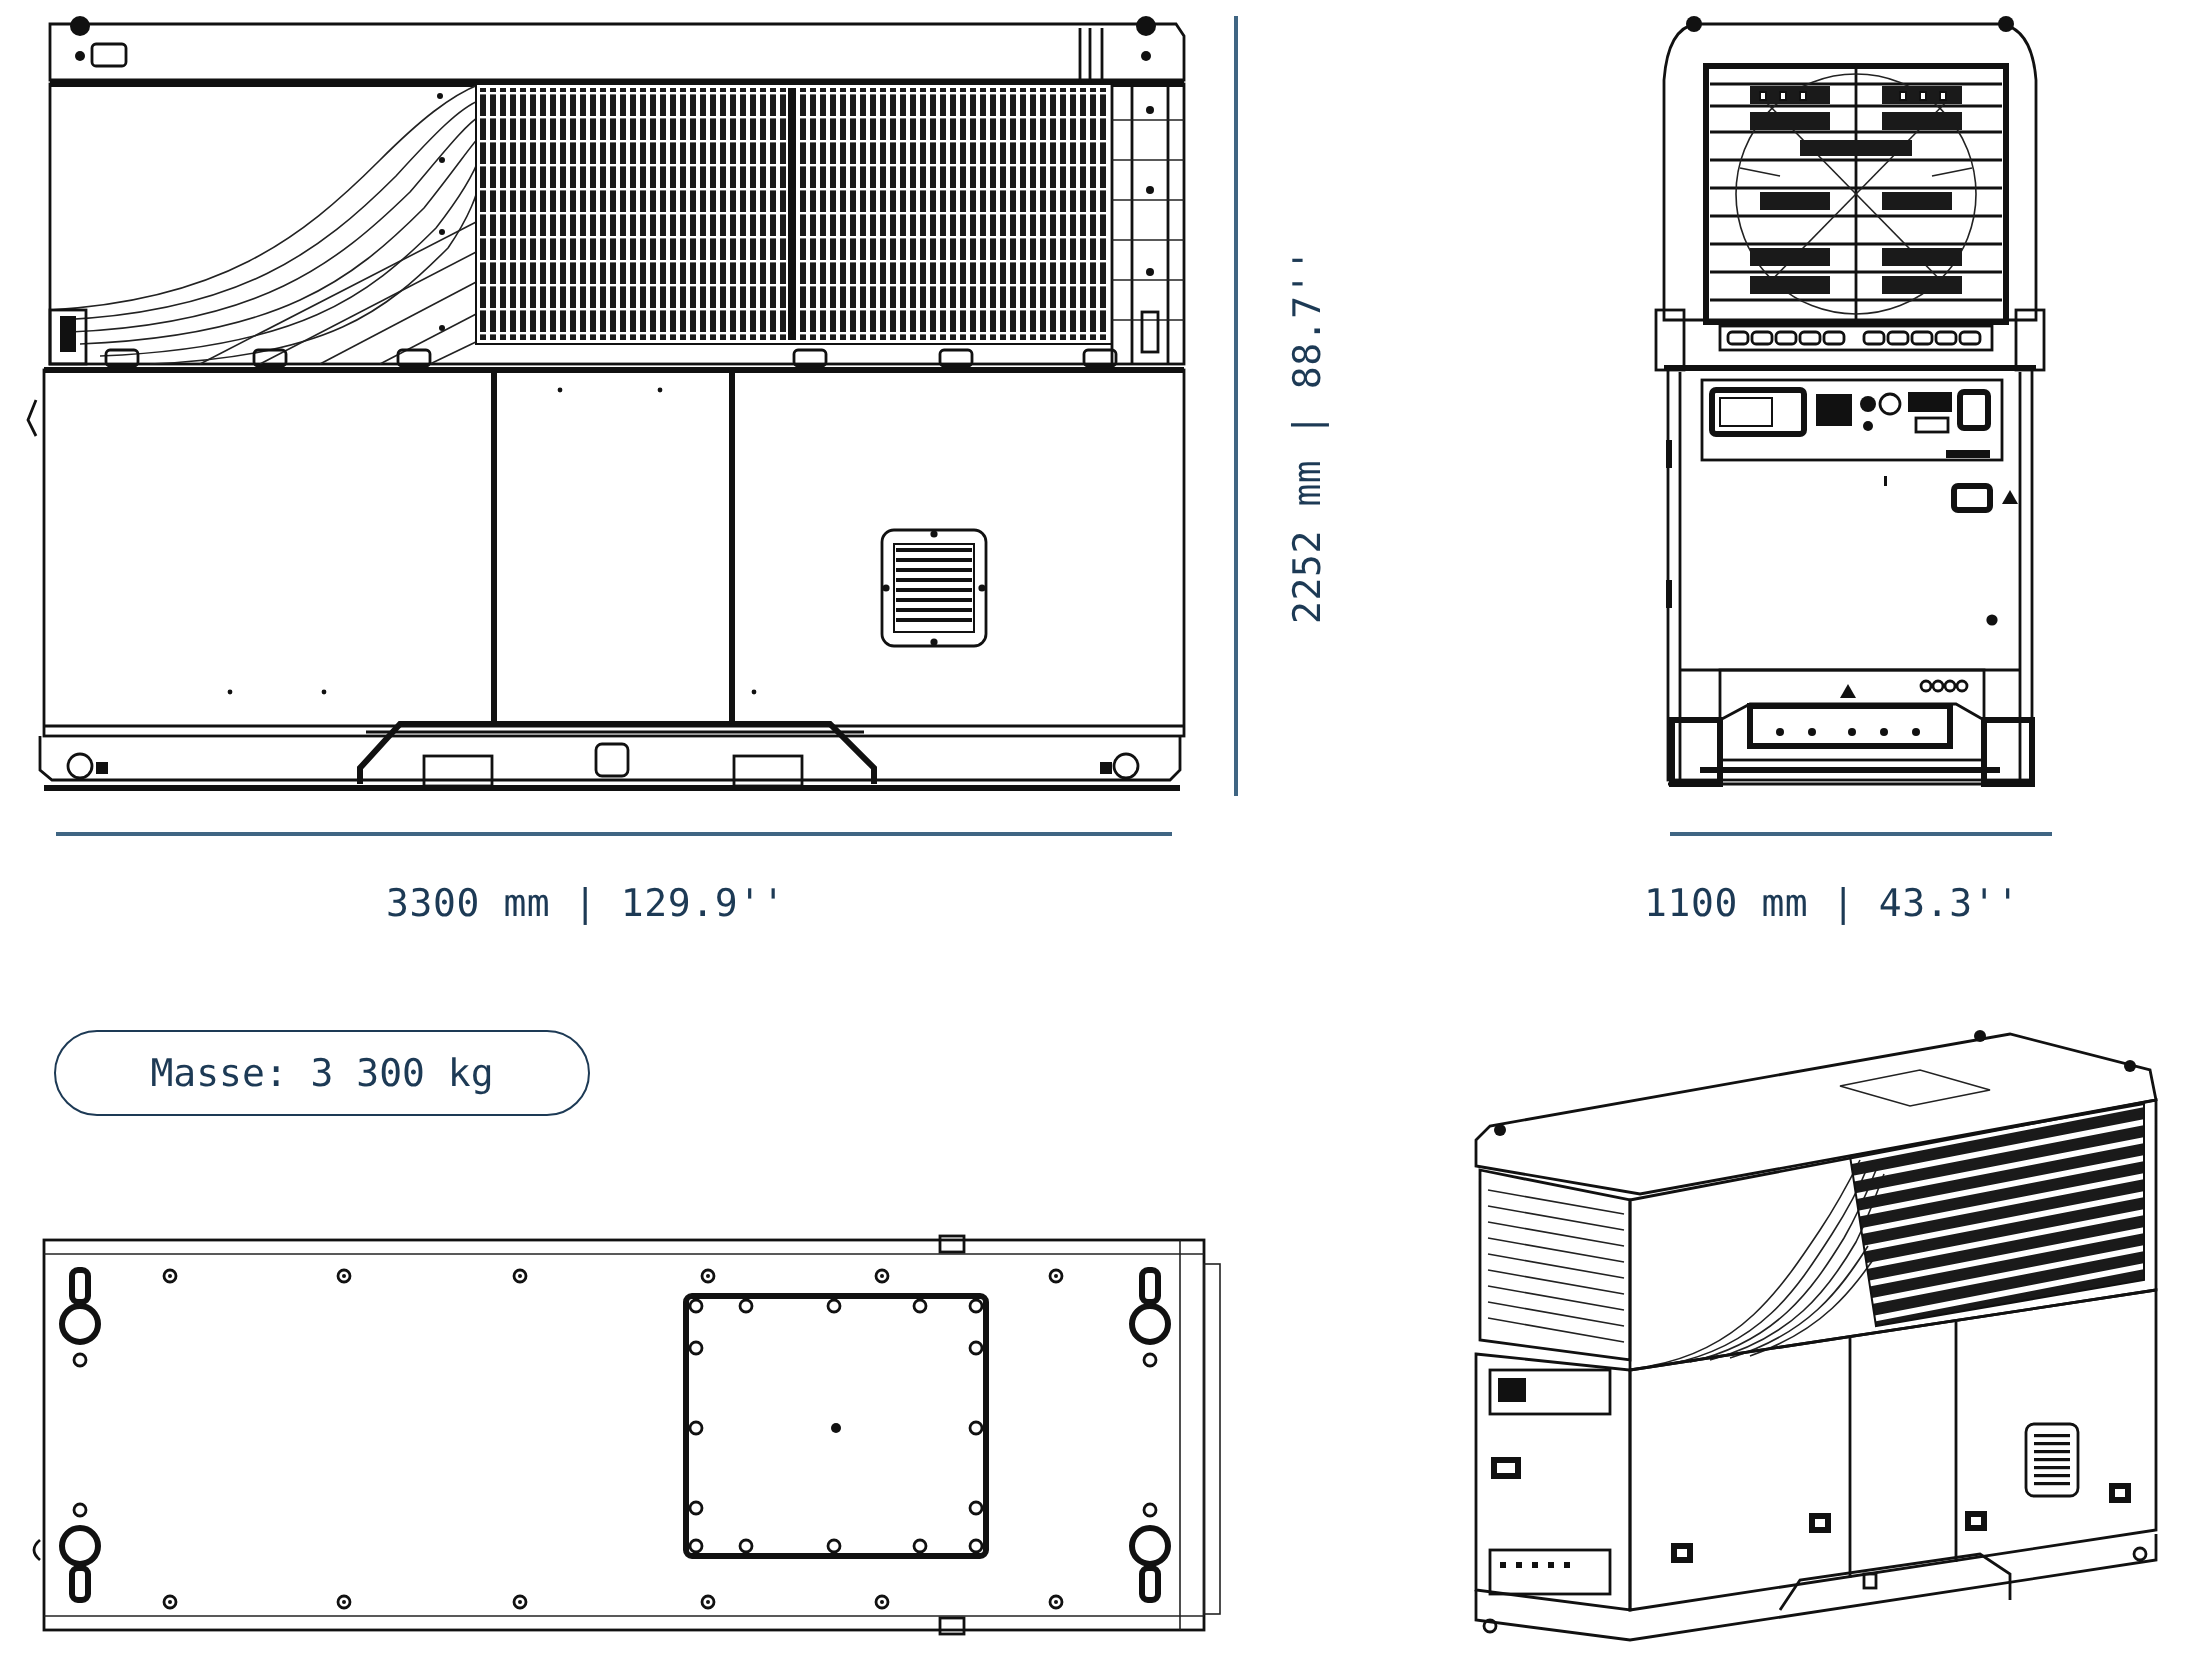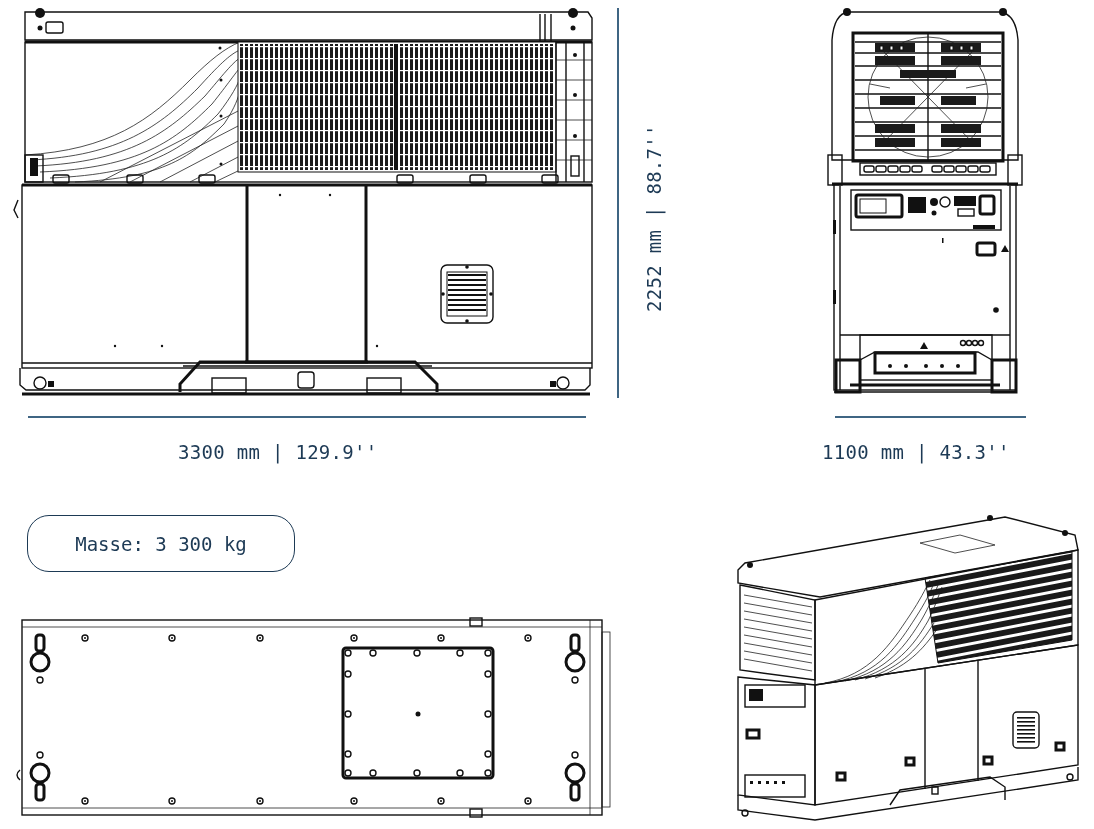--- a/index.html
+++ b/index.html
@@ -3,21 +3,21 @@
 <meta charset="utf-8">
 <style>
   html, body { margin: 0; padding: 0; background: #ffffff; }
   body { width: 1094px; height: 829px; position: relative; overflow: hidden;
          font-family: "DejaVu Sans Mono", "Liberation Mono", monospace; }
   .abs { position: absolute; }
   .dim-line { position: absolute; background: #3f6583; }
   .dim-label { position: absolute; color: #1d3a55; font-size: 19px; white-space: pre;
                font-family: "DejaVu Sans Mono", "Liberation Mono", monospace; letter-spacing: 0.3px; }
   .dim-label.vertical { transform-origin: left top; transform: rotate(-90deg); }
-  .mass-badge { position: absolute; left: 27px; top: 515px; width: 268px; height: 57px;
+  .mass-badge { position: absolute; left: 27px; top: 515px; width: 268px; height: 43px;
                 border: 1.5px solid #1d3a55; border-radius: 22px; box-sizing: border-box;
                 display: flex; align-items: center; justify-content: center;
                 color: #1d3a55; font-size: 19px; white-space: pre;
                 font-family: "DejaVu Sans Mono", "Liberation Mono", monospace; }
   svg { position: absolute; overflow: visible; }
   svg .ln { fill: none; stroke: #111; stroke-width: 1.4; }
   svg .thk { fill: none; stroke: #111; stroke-width: 3; }
   svg .thn { fill: none; stroke: #222; stroke-width: 0.8; }
   svg .fill { fill: #111; }
   svg .grid { fill: #1a1a1a; }
@@ -150,21 +150,21 @@
     <rect class="fill" x="48" y="381" width="6" height="6"></rect>
     <circle class="ln" cx="563" cy="383" r="6"></circle>
     <rect class="fill" x="550" y="381" width="6" height="6"></rect>
     <line class="thk" x1="22" y1="394" x2="590" y2="394"></line>
 
     <path class="ln" d="M18 200 L14 210 L18 218"></path>
   </svg>
 </div>
 
 <div class="dim-line" style="left:28px;top:416px;width:558px;height:2px;"></div>
-<div class="dim-label" style="left:178px;top:441px;">3300 mm | 129.9''</div>
+<div class="dim-label" style="left:193px;top:441px;">3300 mm | 129.9''</div>
 
 <div class="dim-line" style="left:617px;top:8px;width:2px;height:390px;"></div>
 <div class="dim-label vertical" style="left:643px;top:312px;">2252 mm | 88.7''</div>
 
 <div class="abs" style="left:820px;top:0;width:220px;height:400px;">
   <svg width="220" height="400" viewBox="0 0 220 400">
 
     <path class="ln" d="M12 40 Q14 14 28 12 L180 12 Q196 14 198 40 L198 160 L12 160 Z"></path>
     <circle class="fill" cx="27" cy="12" r="4"></circle>
     <circle class="fill" cx="183" cy="12" r="4"></circle>

